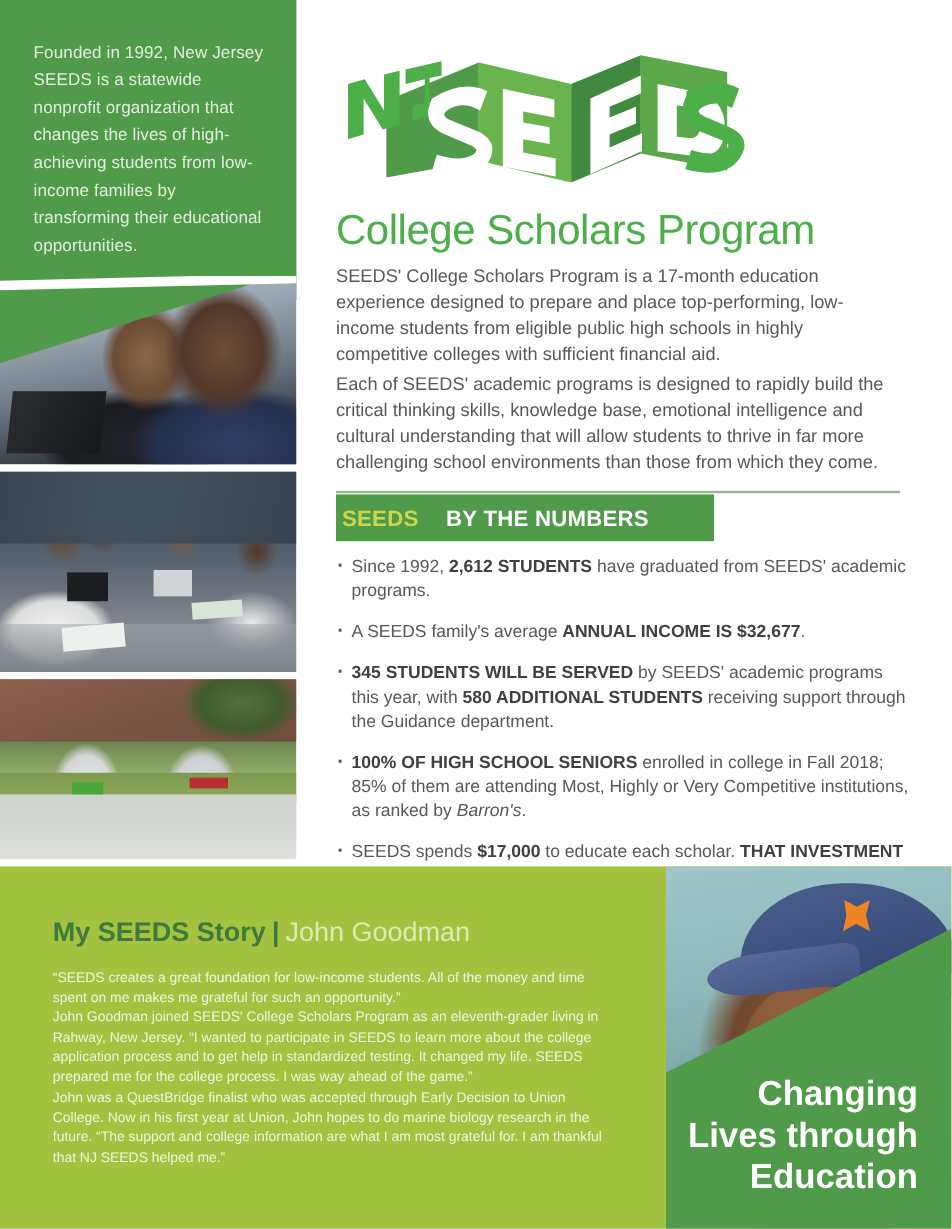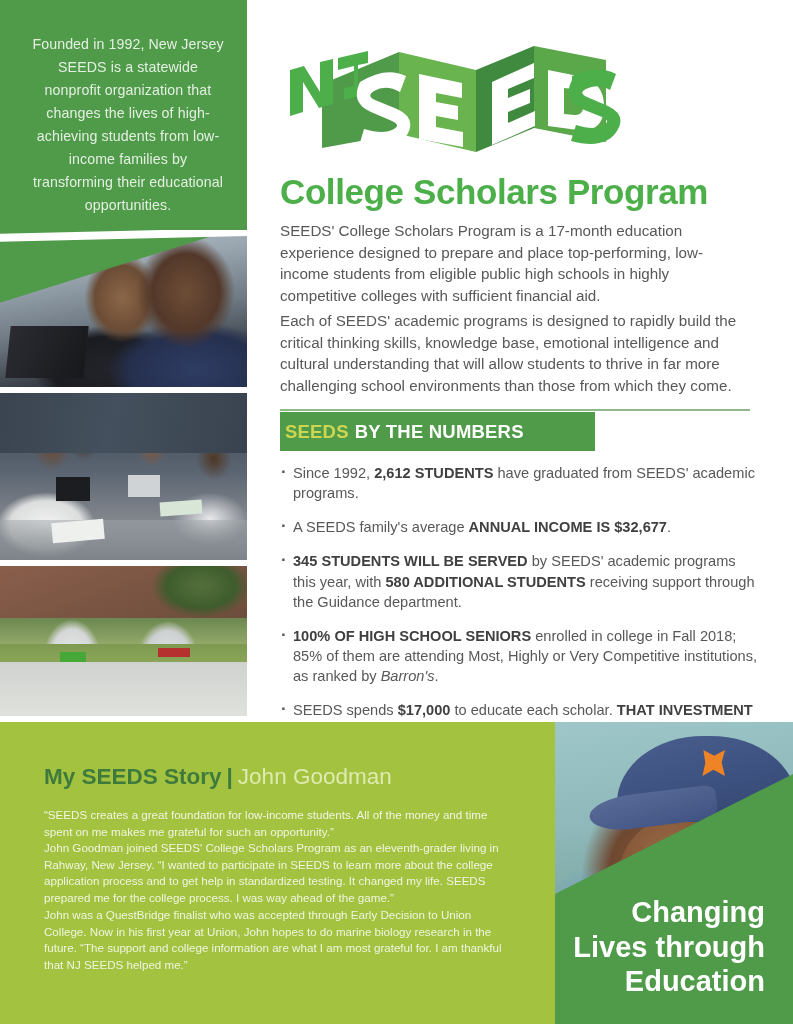--- a/index.html
+++ b/index.html
@@ -11,21 +11,20 @@
     overflow:hidden;
   }
 
   
   .top-section{ position:absolute; left:0; top:0; width:793px; height:722px; background:#fff; }
 
   
   .left-col{
     position:absolute; left:0; top:0; width:247px; height:250px;
     background:#4f9b49;
-    text-align:center;
   }
   .intro-text{
     position:absolute; left:28px; top:33px; width:200px;
     color:#e4efe2; font-size:14.2px; line-height:1.62; letter-spacing:.1px;
   }
 
   
   .photo{ position:absolute; left:0; width:247px; overflow:hidden; }
   .p1{ top:230px; height:157px; }
   .p2{ top:393px; height:167px; }
@@ -114,41 +113,41 @@
   .p3 .tee-logo2{
     position:absolute; left:158px; top:82px; width:32px; height:9px;
     background:#b4312f;
   }
 
   
   .logo{ position:absolute; left:276px; top:30px; width:350px; height:122px; }
 
   .headline{
     position:absolute; left:280px; top:172px; width:490px;
-    color:#4caf4a; font-size:35px; font-weight:bold; letter-spacing:-.4px;
+    color:#4caf4a; font-size:35px; font-weight:normal; letter-spacing:-.4px;
   }
   .body-p{
     position:absolute; left:280px; width:470px;
     color:#58585a; font-size:15.2px; line-height:1.42;
   }
   .bp1{ top:220px; }
   .bp2{ top:310px; }
 
   .rule{
     position:absolute; left:280px; top:409px; width:470px; height:2px;
     background:#8fb98a;
   }
   .banner{
     position:absolute; left:280px; top:412px; width:315px; height:39px;
     background:#4f9b49;
     display:flex; align-items:center; padding-left:5px;
   }
   .banner span{ font-size:18.5px; font-weight:bold; letter-spacing:.2px; }
   .b-seeds{ color:#cdd551; }
-  .b-rest{ color:#ffffff; margin-left:6px; }
+  .b-rest{ color:#ffffff; margin-left:23px; }
 
   .bullets{
     position:absolute; left:280px; top:463px; width:480px;
   }
   .bullet{
     position:relative; padding-left:13px; margin-bottom:14px;
     color:#58585a; font-size:14.6px; line-height:1.38;
   }
   .bullet:before{
     content:"\00B7"; position:absolute; left:1px; top:-3px;

